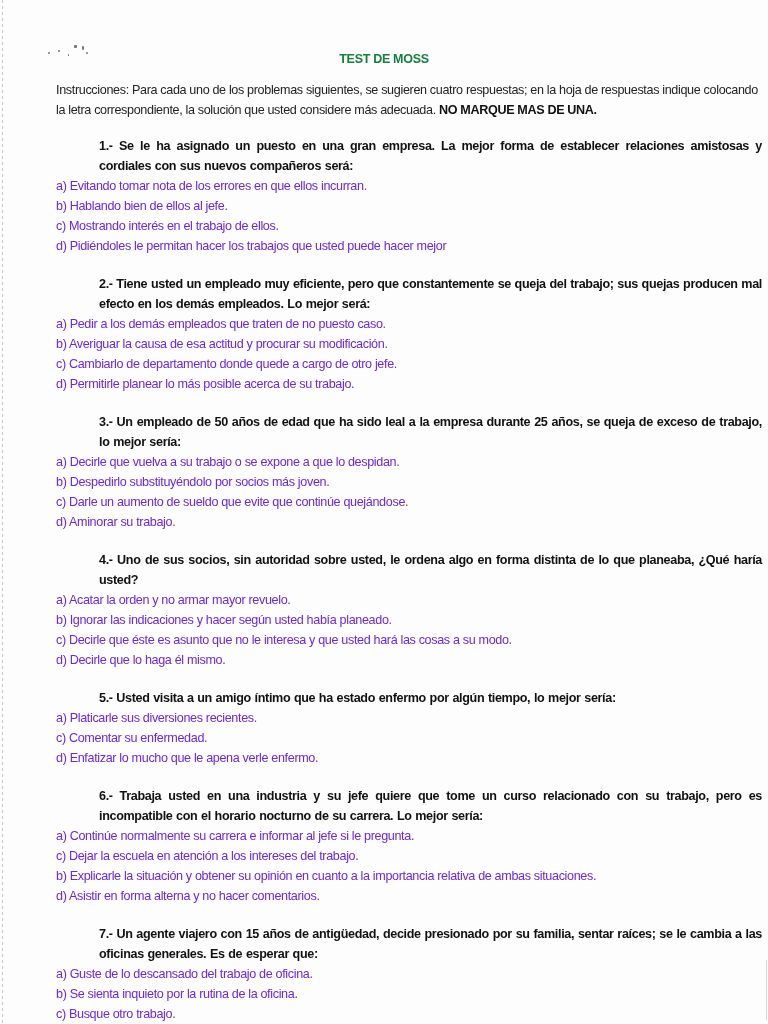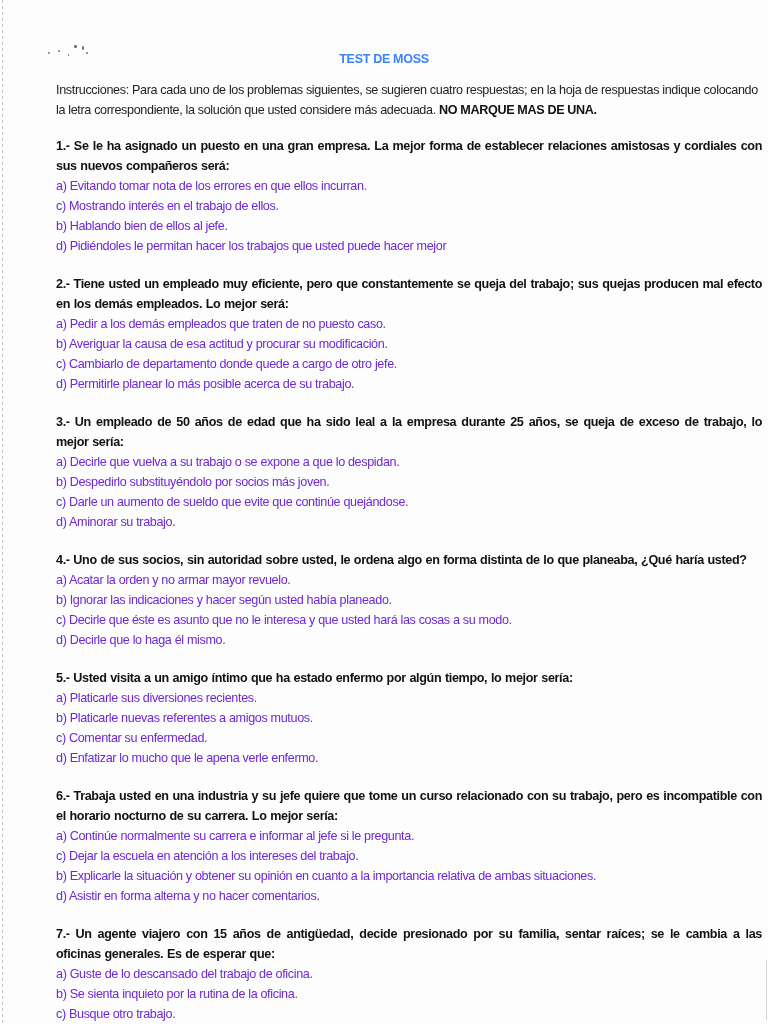--- a/index.html
+++ b/index.html
@@ -47,21 +47,21 @@
       border-radius: 1px;
     }
     .title {
       position: absolute;
       top: 52px;
       left: 0; width: 768px;
       text-align: center;
       font-weight: bold;
       font-size: 12.5px;
       letter-spacing: -0.3px;
-      color: #3b82f6;
+      color: #15803d;
     }
     .content {
       position: absolute;
       left: 56px;
       top: 80px;
       width: 706px;
       font-size: 12.6px;
       line-height: 20px;
       letter-spacing: -0.35px;
     }
@@ -73,20 +73,21 @@
       color: #111;
     }
     .question {
       margin: 0 0 18px 0;
     }
     .question .stem {
       font-weight: bold;
       color: #111;
       text-align: justify;
       word-spacing: 0.5px;
+      margin-left: 43px;
     }
     .question .option {
       color: #6d28d9;
       white-space: nowrap;
     }
   </style>
 </head>
 <body>
 
 <div class="page">
@@ -105,22 +106,22 @@
 
   <div class="content">
     <p class="instructions" style="margin-top:0;">
       <span>Instrucciones: Para cada uno de los problemas siguientes, se sugieren cuatro respuestas; en la hoja de respuestas indique colocando la letra correspondiente, la solución que usted considere más adecuada.</span>
       <b>NO MARQUE MAS DE UNA.</b>
     </p>
 
     <div class="question">
       <div class="stem">1.- Se le ha asignado un puesto en una gran empresa. La mejor forma de establecer relaciones amistosas y cordiales con sus nuevos compañeros será:</div>
       <div class="option">a) Evitando tomar nota de los errores en que ellos incurran.</div>
+      <div class="option">b) Hablando bien de ellos al jefe.</div>
       <div class="option">c) Mostrando interés en el trabajo de ellos.</div>
-      <div class="option">b) Hablando bien de ellos al jefe.</div>
       <div class="option">d) Pidiéndoles le permitan hacer los trabajos que usted puede hacer mejor</div>
     </div>
 
     <div class="question">
       <div class="stem">2.- Tiene usted un empleado muy eficiente, pero que constantemente se queja del trabajo; sus quejas producen mal efecto en los demás empleados. Lo mejor será:</div>
       <div class="option">a) Pedir a los demás empleados que traten de no puesto caso.</div>
       <div class="option">b) Averiguar la causa de esa actitud y procurar su modificación.</div>
       <div class="option">c) Cambiarlo de departamento donde quede a cargo de otro jefe.</div>
       <div class="option">d) Permitirle planear lo más posible acerca de su trabajo.</div>
     </div>
@@ -137,21 +138,20 @@
       <div class="stem">4.- Uno de sus socios, sin autoridad sobre usted, le ordena algo en forma distinta de lo que planeaba, ¿Qué haría usted?</div>
       <div class="option">a) Acatar la orden y no armar mayor revuelo.</div>
       <div class="option">b) Ignorar las indicaciones y hacer según usted había planeado.</div>
       <div class="option">c) Decirle que éste es asunto que no le interesa y que usted hará las cosas a su modo.</div>
       <div class="option">d) Decirle que lo haga él mismo.</div>
     </div>
 
     <div class="question">
       <div class="stem">5.- Usted visita a un amigo íntimo que ha estado enfermo por algún tiempo, lo mejor sería:</div>
       <div class="option">a) Platicarle sus diversiones recientes.</div>
-      <div class="option">b) Platicarle nuevas referentes a amigos mutuos.</div>
       <div class="option">c) Comentar su enfermedad.</div>
       <div class="option">d) Enfatizar lo mucho que le apena verle enfermo.</div>
     </div>
 
     <div class="question">
       <div class="stem">6.- Trabaja usted en una industria y su jefe quiere que tome un curso relacionado con su trabajo, pero es incompatible con el horario nocturno de su carrera. Lo mejor sería:</div>
       <div class="option">a) Continúe normalmente su carrera e informar al jefe si le pregunta.</div>
       <div class="option">c) Dejar la escuela en atención a los intereses del trabajo.</div>
       <div class="option">b) Explicarle la situación y obtener su opinión en cuanto a la importancia relativa de ambas situaciones.</div>
       <div class="option">d) Asistir en forma alterna y no hacer comentarios.</div>

